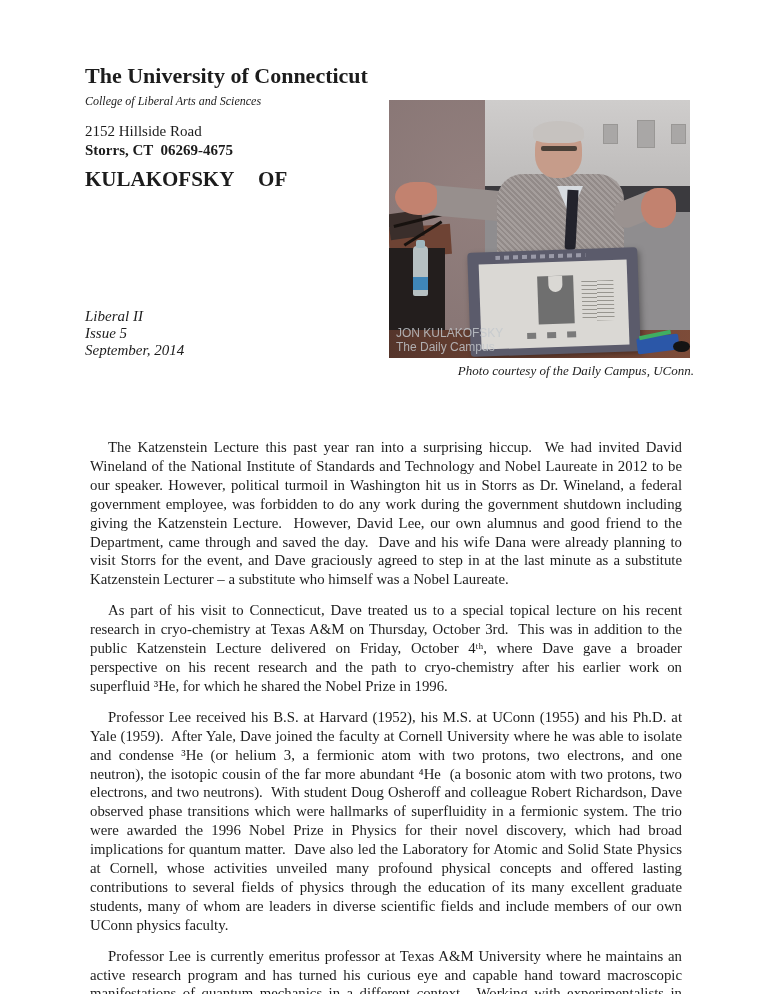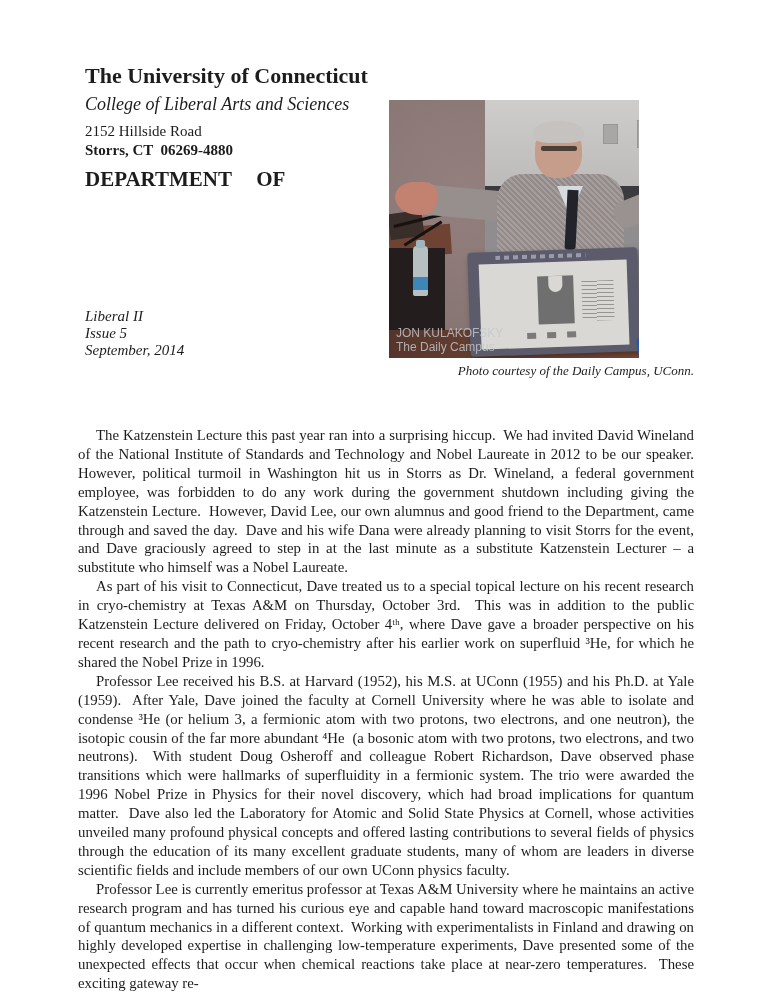--- a/index.html
+++ b/index.html
@@ -4,28 +4,28 @@
 <style>
   html,body{margin:0;padding:0;background:#888;}
   .page{
     position:relative;width:768px;height:994px;margin:0 auto;
     background:#ffffff;overflow:hidden;
     font-family:"Liberation Serif","DejaVu Serif",serif;color:#1c1c1c;
   }
   .abs{position:absolute;}
   
   .university{left:85px;top:63px;font-size:22px;font-weight:bold;white-space:pre-wrap;}
-  .college{left:85px;top:94px;font-size:18px;font-style:italic;white-space:pre-wrap;}
+  .college{left:85px;top:94px;font-size:12px;font-style:italic;white-space:pre-wrap;}
   .addr1{left:85px;top:123px;font-size:15px;font-weight:normal;white-space:pre-wrap;}
   .addr2{left:85px;top:142px;font-size:15px;font-weight:bold;white-space:pre-wrap;}
   .dept{left:85px;top:167px;font-size:21px;font-weight:bold;word-spacing:7px;white-space:pre-wrap;}
   .newsname{left:85px;top:198px;font-size:45px;font-weight:bold;line-height:1.18;letter-spacing:1px;white-space:pre-line;}
   .vol{left:85px;top:308px;font-size:15px;font-style:italic;line-height:17px;}
   
-  .photo{left:389px;top:100px;width:250px;height:258px;overflow:hidden;background:#8c7a78;}
+  .photo{left:389px;top:100px;width:301px;height:258px;overflow:hidden;background:#8c7a78;}
   .ph{position:absolute;}
   .ph-wall{left:0;top:0;width:100%;height:100%;
     background:radial-gradient(circle at 30% 35%, #93807e 0%, #887675 55%, #6e5e5c 100%);}
   .ph-cord{left:186px;top:0;width:3px;height:34px;background:#453c3a;}
   .ph-screen{left:96px;top:0;width:209px;height:88px;
     background:linear-gradient(180deg,#cfcdcc 0%,#bdbbba 100%);}
   .ph-sbox{background:#a9a7a6;border:1px solid #999795;}
   .ph-band{left:96px;top:86px;width:209px;height:26px;background:#3b3a3e;}
   .ph-wall2{left:96px;top:112px;width:209px;height:126px;background:#8f8d8f;}
   .ph-desk{left:0;top:230px;width:305px;height:28px;
@@ -66,33 +66,33 @@
   
   .ph-pad{left:248px;top:236px;width:42px;height:16px;background:#2b57a8;transform:rotate(-7deg);border-radius:2px;}
   .ph-wire{left:250px;top:233px;width:32px;height:4px;background:#3fae62;transform:rotate(-12deg);}
   .ph-mouse{left:284px;top:241px;width:17px;height:11px;background:#141414;border-radius:50%;}
   .ph-watermark{left:7px;bottom:4px;color:rgba(195,200,205,.82);
     font-family:"Liberation Sans","DejaVu Sans",sans-serif;font-size:12px;line-height:14px;}
   
   .caption{left:389px;top:363px;width:305px;text-align:right;font-size:13px;font-style:italic;}
   .headline{left:85px;top:389px;font-size:23px;letter-spacing:.2px;}
   .body-copy{left:78px;top:426px;width:616px;}
-  .body-copy p{margin:0;font-size:14.8px;line-height:18.9px;text-align:justify;
+  .body-copy p{margin:12px;font-size:14.8px;line-height:18.9px;text-align:justify;
     text-indent:18px;white-space:pre-wrap;}
 </style>
 </head>
 <body>
 
 <div class="page">
 
   <div class="abs university">The University of Connecticut</div>
   <div class="abs college">College of Liberal Arts and Sciences</div>
   <div class="abs addr1">2152 Hillside Road</div>
-  <div class="abs addr2">Storrs, CT  06269-4880</div>
-  <div class="abs dept">DEPARTMENT  OF</div>
+  <div class="abs addr2">Storrs, CT  06269-4675</div>
+  <div class="abs dept">KULAKOFSKY  OF</div>
   <div class="abs vol">
     <div>Liberal II</div>
     <div>Issue 5</div>
     <div>September, 2014</div>
   </div>
 
   <div class="abs photo">
     <div class="ph ph-wall"></div>
     <div class="ph ph-cord"></div>
     <div class="ph ph-screen">

